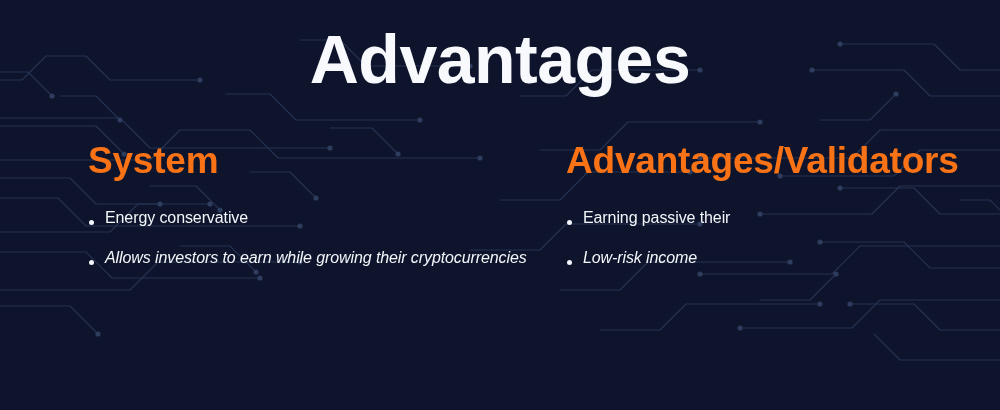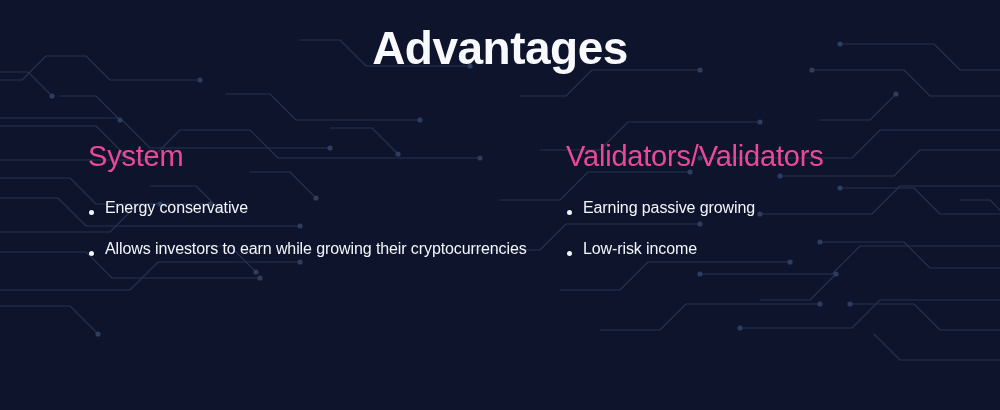--- a/index.html
+++ b/index.html
@@ -32,56 +32,56 @@
     position: absolute;
     inset: 0;
     z-index: 2;
   }
   .page-title {
     position: absolute;
     top: 24px;
     left: 0;
     width: 1000px;
     text-align: center;
-    font-size: 46px;
+    font-size: 68px;
     font-weight: bold;
     letter-spacing: -0.5px;
     color: #f7f9fc;
     line-height: 1.05;
   }
   .column {
     position: absolute;
     top: 140px;
   }
   .col-left  { left: 88px;  width: 440px; }
   .col-right { left: 566px; width: 400px; }
 
   .col-heading {
-    font-size: 29px;
-    font-weight: normal;
-    color: #ec4899;
+    font-size: 37px;
+    font-weight: bold;
+    color: #f97316;
     letter-spacing: -0.2px;
     margin: 0 0 26px 0;
     line-height: 1.15;
   }
   .bullet-list {
     list-style: none;
     margin: 0;
     padding: 0;
   }
   .bullet-item {
     position: relative;
     padding-left: 17px;
     margin-bottom: 22px;
     font-size: 16px;
     line-height: 1.18;
     color: #f3f6fa;
     letter-spacing: -0.1px;
   }
-  .bullet-item:last-child { margin-bottom: 16px; }
+  .bullet-item:last-child { margin-bottom: 16px; font-style: italic; }
   .bullet-dot {
     position: absolute;
     left: 1px;
     top: 11px;
     width: 5px;
     height: 5px;
     border-radius: 50%;
     background: #f3f6fa;
   }
 </style>
@@ -186,25 +186,25 @@
           <span>Energy conservative</span>
         </li>
         <li class="bullet-item">
           <span class="bullet-dot"></span>
           <span>Allows investors to earn while growing their cryptocurrencies</span>
         </li>
       </ul>
     </div>
 
     <div class="column col-right">
-      <div class="col-heading">Validators/Validators</div>
+      <div class="col-heading">Advantages/Validators</div>
       <ul class="bullet-list">
         <li class="bullet-item">
           <span class="bullet-dot"></span>
-          <span>Earning passive growing</span>
+          <span>Earning passive their</span>
         </li>
         <li class="bullet-item">
           <span class="bullet-dot"></span>
           <span>Low-risk income</span>
         </li>
       </ul>
     </div>
 
   </div>
 </div>

